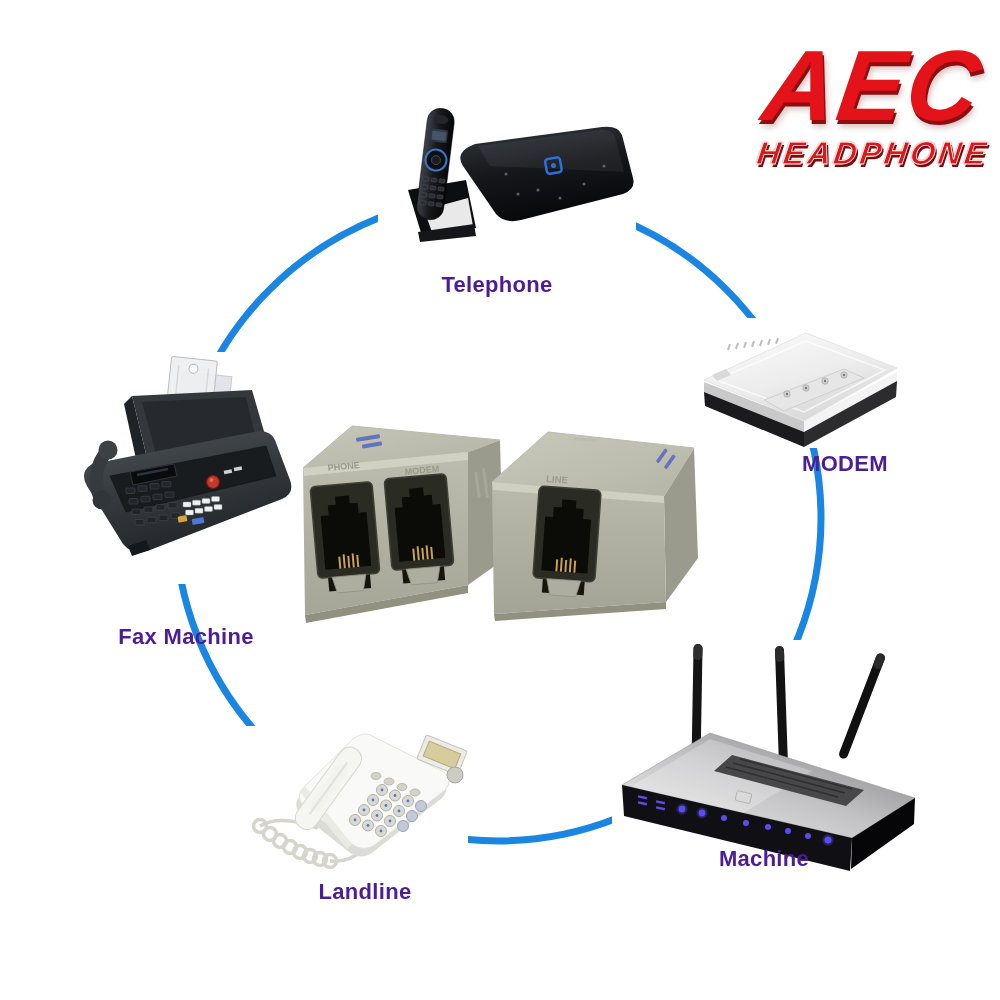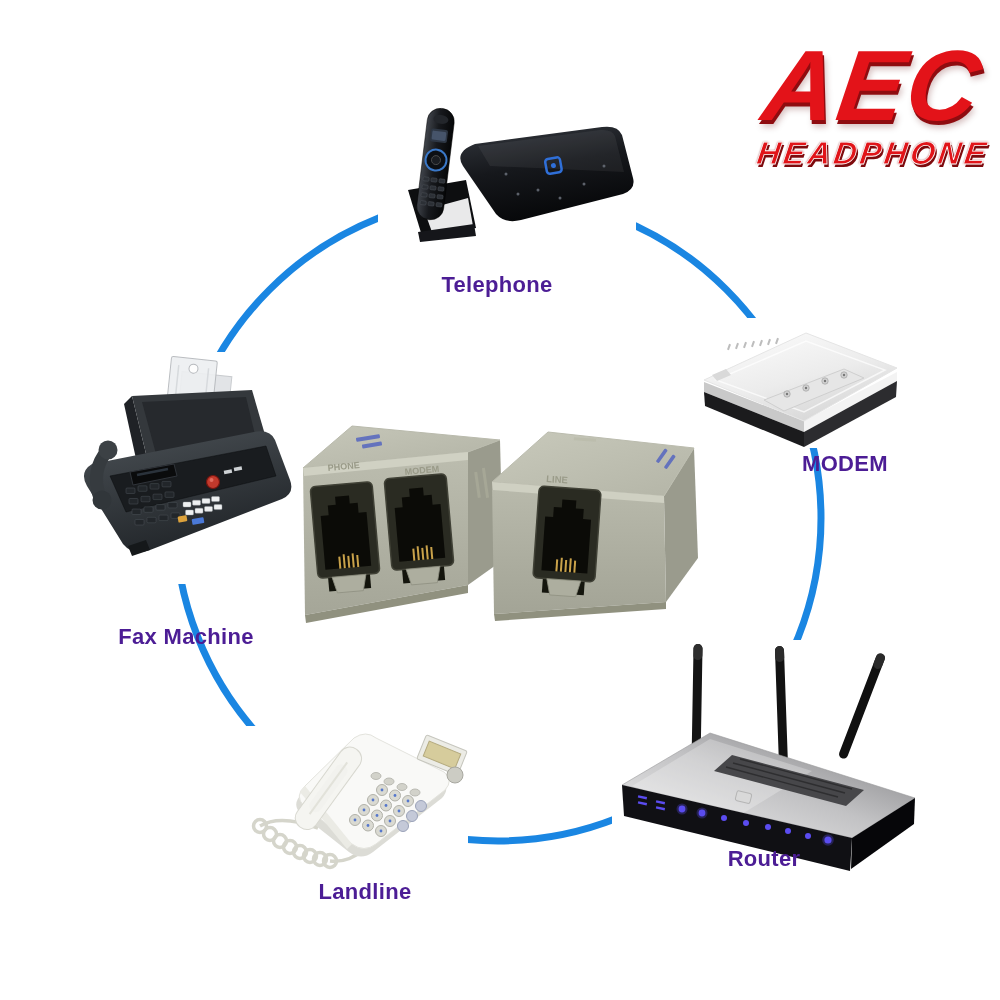--- a/index.html
+++ b/index.html
@@ -420,20 +420,20 @@
           </g>
         <polygon points="14,92 48,92 44,108 18,108" fill="#adae9f" stroke="#8f9081" stroke-width="0.8"></polygon>
       </g>
     </svg>
   </div>
 
   <div class="dev-label" id="label-telephone">Telephone</div>
   <div class="dev-label" id="label-modem">MODEM</div>
   <div class="dev-label" id="label-fax">Fax Machine</div>
   <div class="dev-label" id="label-landline">Landline</div>
-  <div class="dev-label" id="label-router">Router</div>
+  <div class="dev-label" id="label-router">Machine</div>
 
   <div class="logo">
     <div class="logo-name">AEC</div>
     <div class="logo-sub">HEADPHONE</div>
   </div>
 
 </div>
 
 </body></html>

